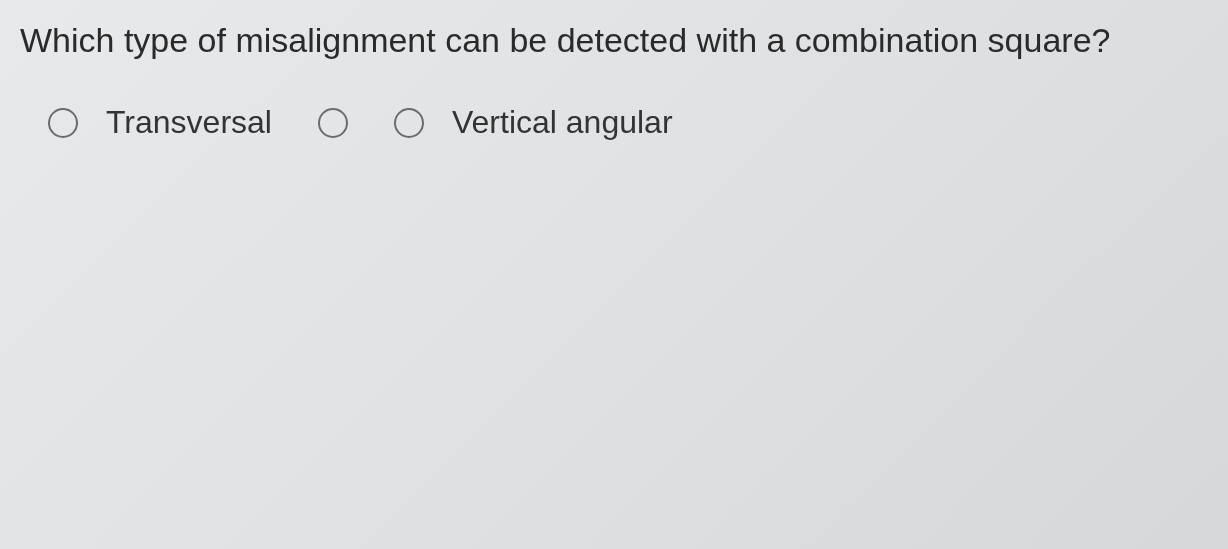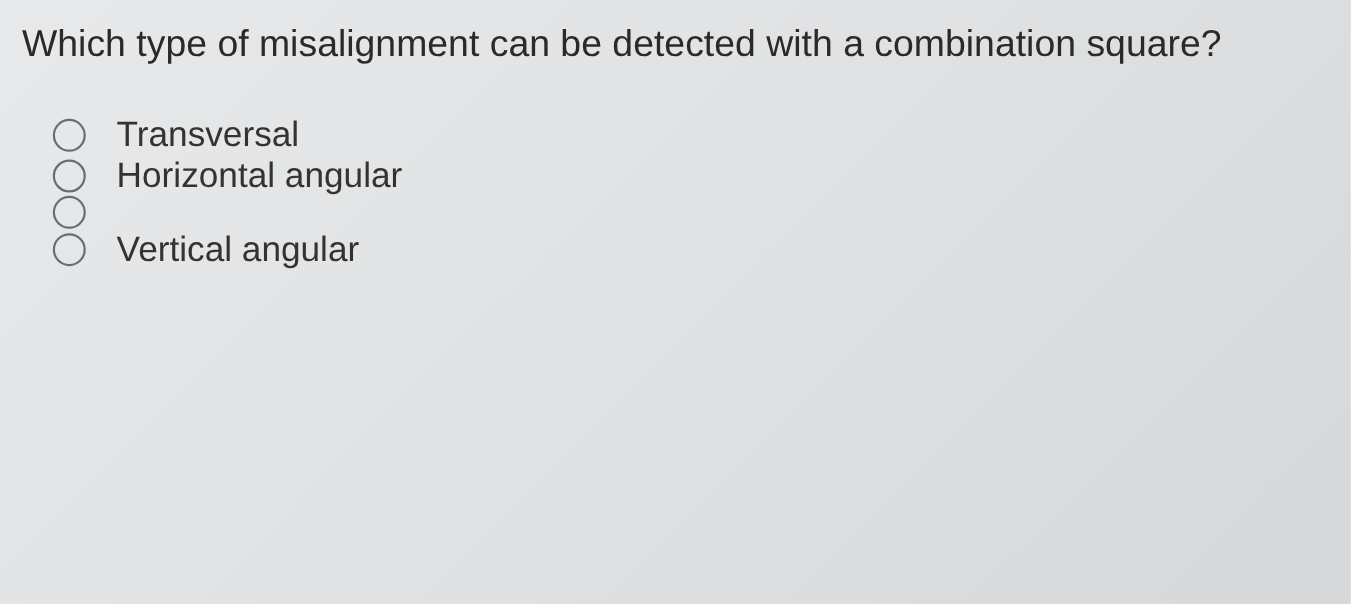--- a/index.html
+++ b/index.html
@@ -18,21 +18,22 @@
     }
     .question {
       font-size: 34px;
       font-weight: 400;
       color: #2a2a2a;
       margin-bottom: 42px;
       line-height: 1.3;
     }
     .options {
       display: flex;
-      flex-direction: column;
+      flex-direction: row;
+      gap: 46px;
       padding-left: 28px;
     }
     .option {
       display: flex;
       align-items: center;
       gap: 28px;
       cursor: pointer;
     }
     .radio {
       width: 30px;
@@ -53,22 +54,18 @@
 
 <div class="question">Which type of misalignment can be detected with a combination square?</div>
 
 <div class="options">
   <div class="option">
     <div class="radio"></div>
     <div class="option-label">Transversal</div>
   </div>
   <div class="option">
     <div class="radio"></div>
-    <div class="option-label">Horizontal angular</div>
-  </div>
-  <div class="option">
-    <div class="radio"></div>
   </div>
   <div class="option">
     <div class="radio"></div>
     <div class="option-label">Vertical angular</div>
   </div>
 </div>
 
 </body></html>

